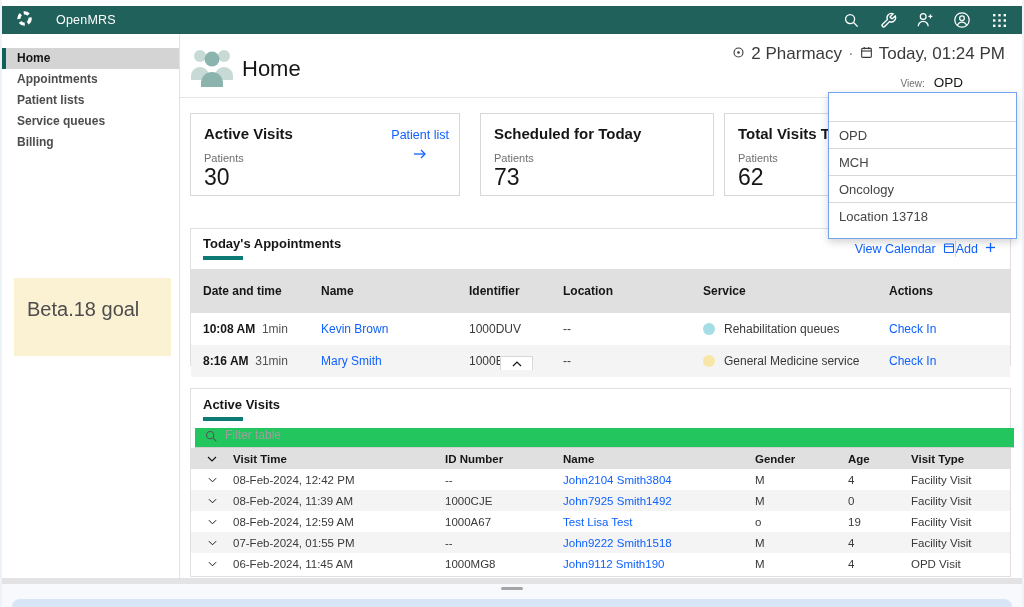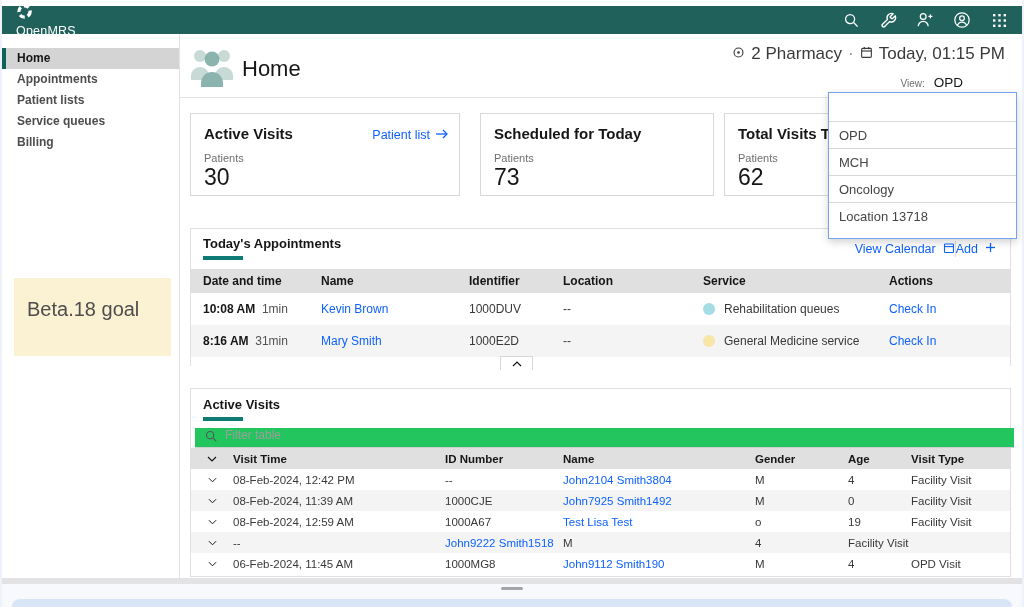--- a/index.html
+++ b/index.html
@@ -3,21 +3,21 @@
 <meta charset="utf-8">
 <style>
   * { margin:0; padding:0; box-sizing:border-box; }
   html,body { width:1024px; height:607px; }
   body { font-family:"Liberation Sans", sans-serif; background:#f7f9fc; overflow:hidden; }
   #root { position:relative; width:1024px; height:607px; background:#ffffff; border-left:2px solid #eef2f9; border-right:2px solid #eef2f9; }
 
   
   .top-strip { position:absolute; left:0; top:0; right:0; height:6px; background:#ffffff; }
   .app-header { position:absolute; left:0; top:6px; right:0; height:28px; background:#20615c; display:flex; align-items:center; justify-content:space-between; padding:0 14px; z-index:40; }
-  .brand { display:flex; gap:0;flex-direction:column; }
+  .brand { display:flex; align-items:center; gap:23px; }
   .brand-name { color:#ffffff; font-size:12.5px; letter-spacing:.2px; }
   .hdr-icons { display:flex; align-items:center; gap:19px; }
   .hdr-icon { width:18px; height:18px; display:flex; align-items:center; justify-content:center; cursor:pointer; }
 
   
   .sidebar { position:absolute; left:0; top:34px; width:178px; height:544px; background:#ffffff; border-right:1px solid #e2e2e2; z-index:5; }
   .nav { margin-top:14px; }
   .nav-item { padding:4px 15px; font-size:12px; font-weight:600; color:#4d4d4d; line-height:13px; cursor:pointer; }
   .nav-item.active { background:#d4d4d4; border-left:4px solid #10615b; padding-left:11px; font-weight:700; color:#161616; }
   .sticky-note { position:absolute; left:12px; top:244px; width:157px; height:78px; background:#fbf1d3; padding:20px 0 0 13px; font-size:20px; color:#4d4d4d; }
@@ -35,34 +35,34 @@
   .dropdown { position:absolute; left:826px; top:92px; width:189px; height:147px; background:#ffffff; border:1px solid #74a3f1; box-shadow:0 3px 8px rgba(0,0,0,.18); z-index:30; overflow:hidden; }
   .dd-option { height:27px; line-height:27px; padding-left:10px; font-size:13px; color:#454545; border-top:1px solid #d8d8d8; cursor:pointer; background:#fff; }
   .dd-option:first-child { border-top:none; height:28px; }
 
   
   .card { position:absolute; top:113px; height:83px; background:#ffffff; border:1px solid #d8d8d8; z-index:4; }
   .card1 { left:188px; width:270px; }
   .card2 { left:478px; width:234px; }
   .card3 { left:722px; width:287px; }
   .card-title { position:absolute; left:13px; top:11px; font-size:15px; font-weight:700; color:#161616; white-space:nowrap; }
-  .card-link { position:absolute; right:10px; top:14px; font-size:12.5px; color:#0f62fe; display:flex; align-items:center; gap:6px; cursor:pointer; white-space:nowrap; }
+  .card-link { position:absolute; right:10px; top:14px; font-size:12.5px; color:#0f62fe; display:flex; align-items:center; gap:6px; cursor:pointer; white-space:nowrap;flex-direction:column; }
   .card-metric-label { position:absolute; left:13px; top:38px; font-size:11px; color:#6f6f6f; }
   .card-value { position:absolute; left:13px; top:50px; font-size:23px; color:#161616; }
 
   
   .appt-widget { position:absolute; left:188px; top:228px; width:821px; height:138px; background:#fff; border:1px solid #e0e0e0; border-bottom:none; z-index:3; }
   .section-title { position:absolute; left:12px; top:7px; font-size:13px; font-weight:700; color:#161616; }
   .section-bar { position:absolute; left:12px; top:27px; width:40px; height:4px; background:#0e7a75; }
   .appt-actions { position:absolute; right:14px; top:12px; display:flex; align-items:center; gap:0; font-size:12.5px; color:#0f62fe; }
   .appt-action { display:flex; align-items:center; gap:7px; cursor:pointer; }
   .appt-sep { width:1px; height:16px; background:#d8d8d8; }
   .appt-table { position:absolute; left:0; top:40px; width:819px; }
   .appt-row { display:grid; grid-template-columns:118px 148px 94px 140px 186px 1fr; padding-left:12px; align-items:center; font-size:12px; color:#393939; }
-  .appt-head { height:24px; background:#e0e0e0; font-weight:700; color:#161616; }
+  .appt-head { height:44px; background:#e0e0e0; font-weight:700; color:#161616; }
   .appt-body-row { height:32px; }
   .appt-body-row.odd { background:#f4f4f4; }
   .appt-time b { color:#161616; font-weight:700; }
   .appt-time span { color:#525252; }
   .cell-link { color:#0f62fe; cursor:pointer; }
   .svc { display:flex; align-items:center; gap:9px; }
   .svc-dot { width:12px; height:12px; border-radius:50%; flex:none; }
   .collapse-tab { position:absolute; left:309px; bottom:-4px; width:33px; height:14px; background:#fff; border:1px solid #d8d8d8; border-bottom:none; display:flex; align-items:center; justify-content:center; cursor:pointer; z-index:8; }
 
   
@@ -164,21 +164,21 @@
     <span>2 Pharmacy</span>
     <span style="color:#8d8d8d;">·</span>
     <span>
       <svg width="13" height="13" viewBox="0 0 14 14" fill="none" stroke="#3a3a3a" stroke-width="1.2">
           <rect x="1.8" y="2.6" width="10.4" height="9.6" rx="1"></rect>
           <line x1="1.8" y1="5.4" x2="12.2" y2="5.4"></line>
           <line x1="4.6" y1="1.2" x2="4.6" y2="3.4"></line>
           <line x1="9.4" y1="1.2" x2="9.4" y2="3.4"></line>
         </svg>
     </span>
-    <span>Today, 01:15 PM</span>
+    <span>Today, 01:24 PM</span>
   </div>
 
   <div class="page-icon">
     <svg width="46" height="42" viewBox="0 0 46 42">
       <g fill="#c7dad6">
         <circle cx="11" cy="10" r="6"></circle>
           <path d="M2 30c0-5 4-9 9-9s9 4 9 9v4H2z"></path>
         <circle cx="35" cy="10" r="6"></circle>
           <path d="M26 30c0-5 4-9 9-9s9 4 9 9v4H26z"></path>
       </g>
@@ -361,20 +361,21 @@
         <span>o</span>
         <span>19</span>
         <span>Facility Visit</span>
       </div>
       <div class="av-row odd">
         <span class="row-chevron">
             <svg width="9" height="6" viewBox="0 0 10 6" fill="none" stroke="#161616" stroke-width="1.1">
               <polyline points="1,1 5,5 9,1"></polyline>
             </svg>
           </span>
+        <span>07-Feb-2024, 01:55 PM</span>
         <span>--</span>
         <span class="cell-link">John9222 Smith1518</span>
         <span>M</span>
         <span>4</span>
         <span>Facility Visit</span>
       </div>
       <div class="av-row">
         <span class="row-chevron">
             <svg width="9" height="6" viewBox="0 0 10 6" fill="none" stroke="#161616" stroke-width="1.1">
               <polyline points="1,1 5,5 9,1"></polyline>

